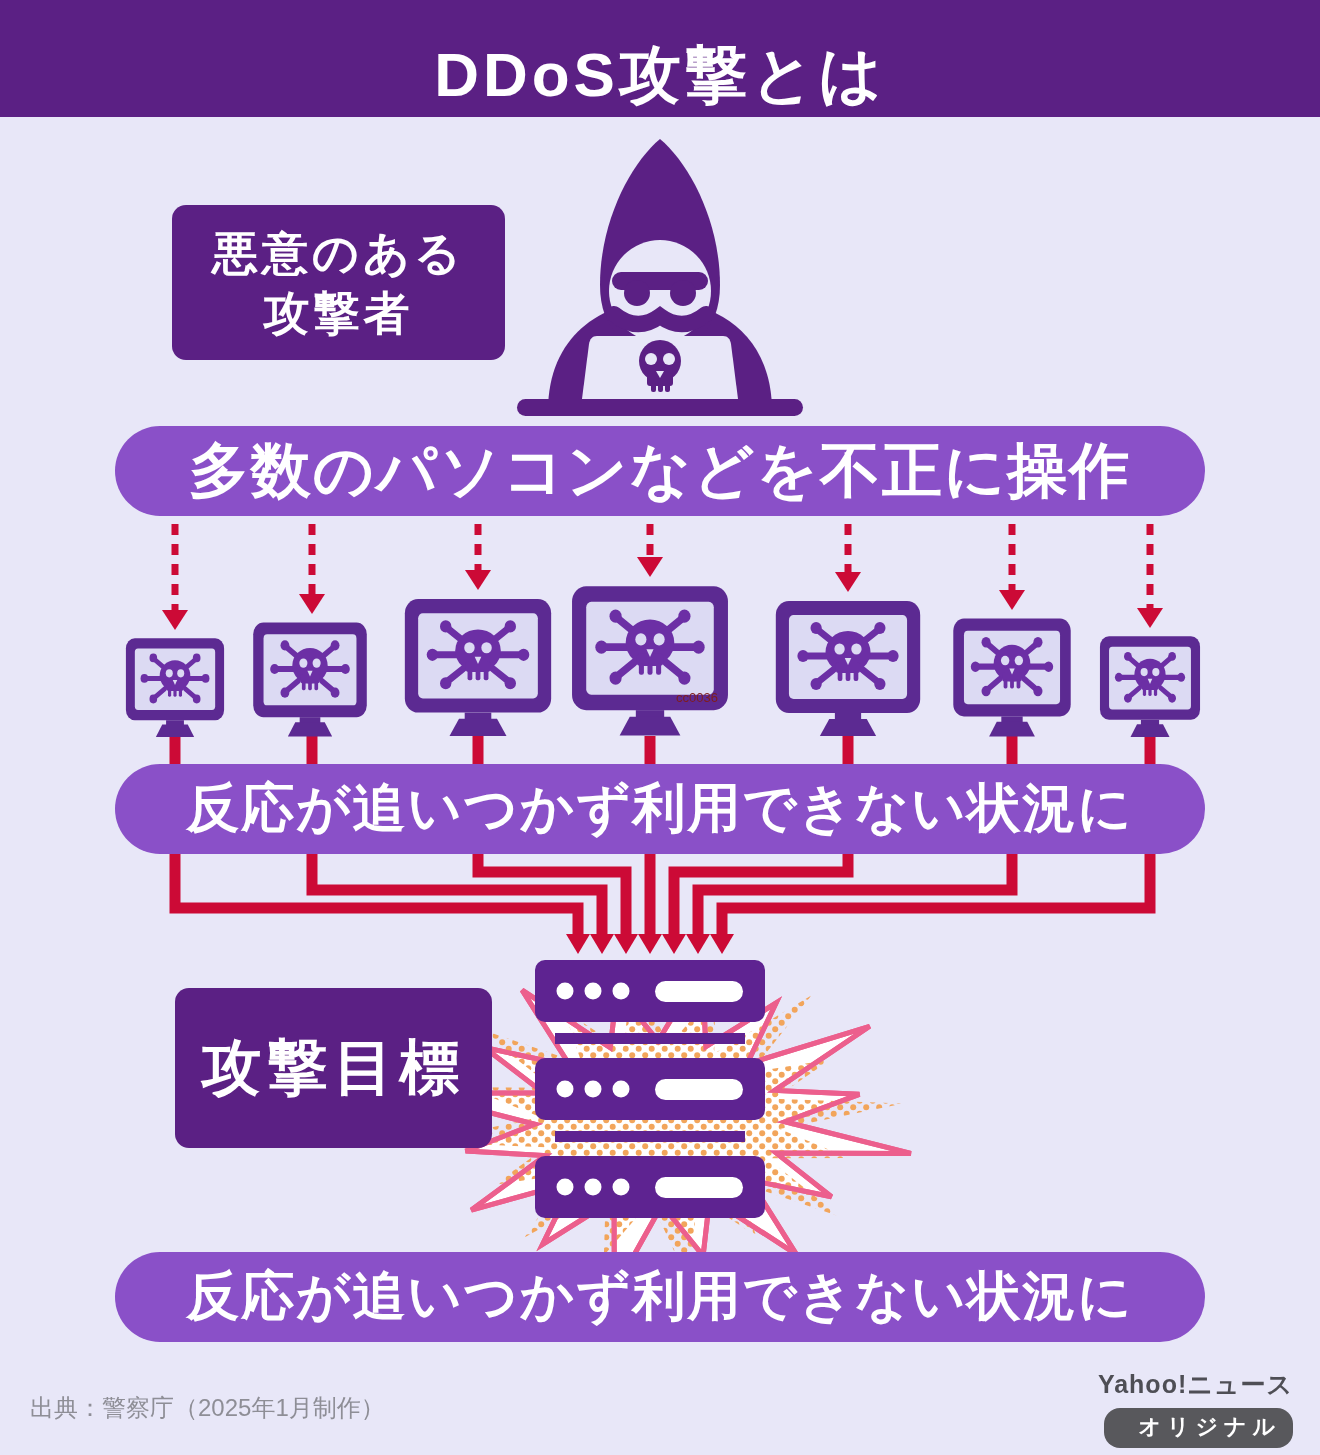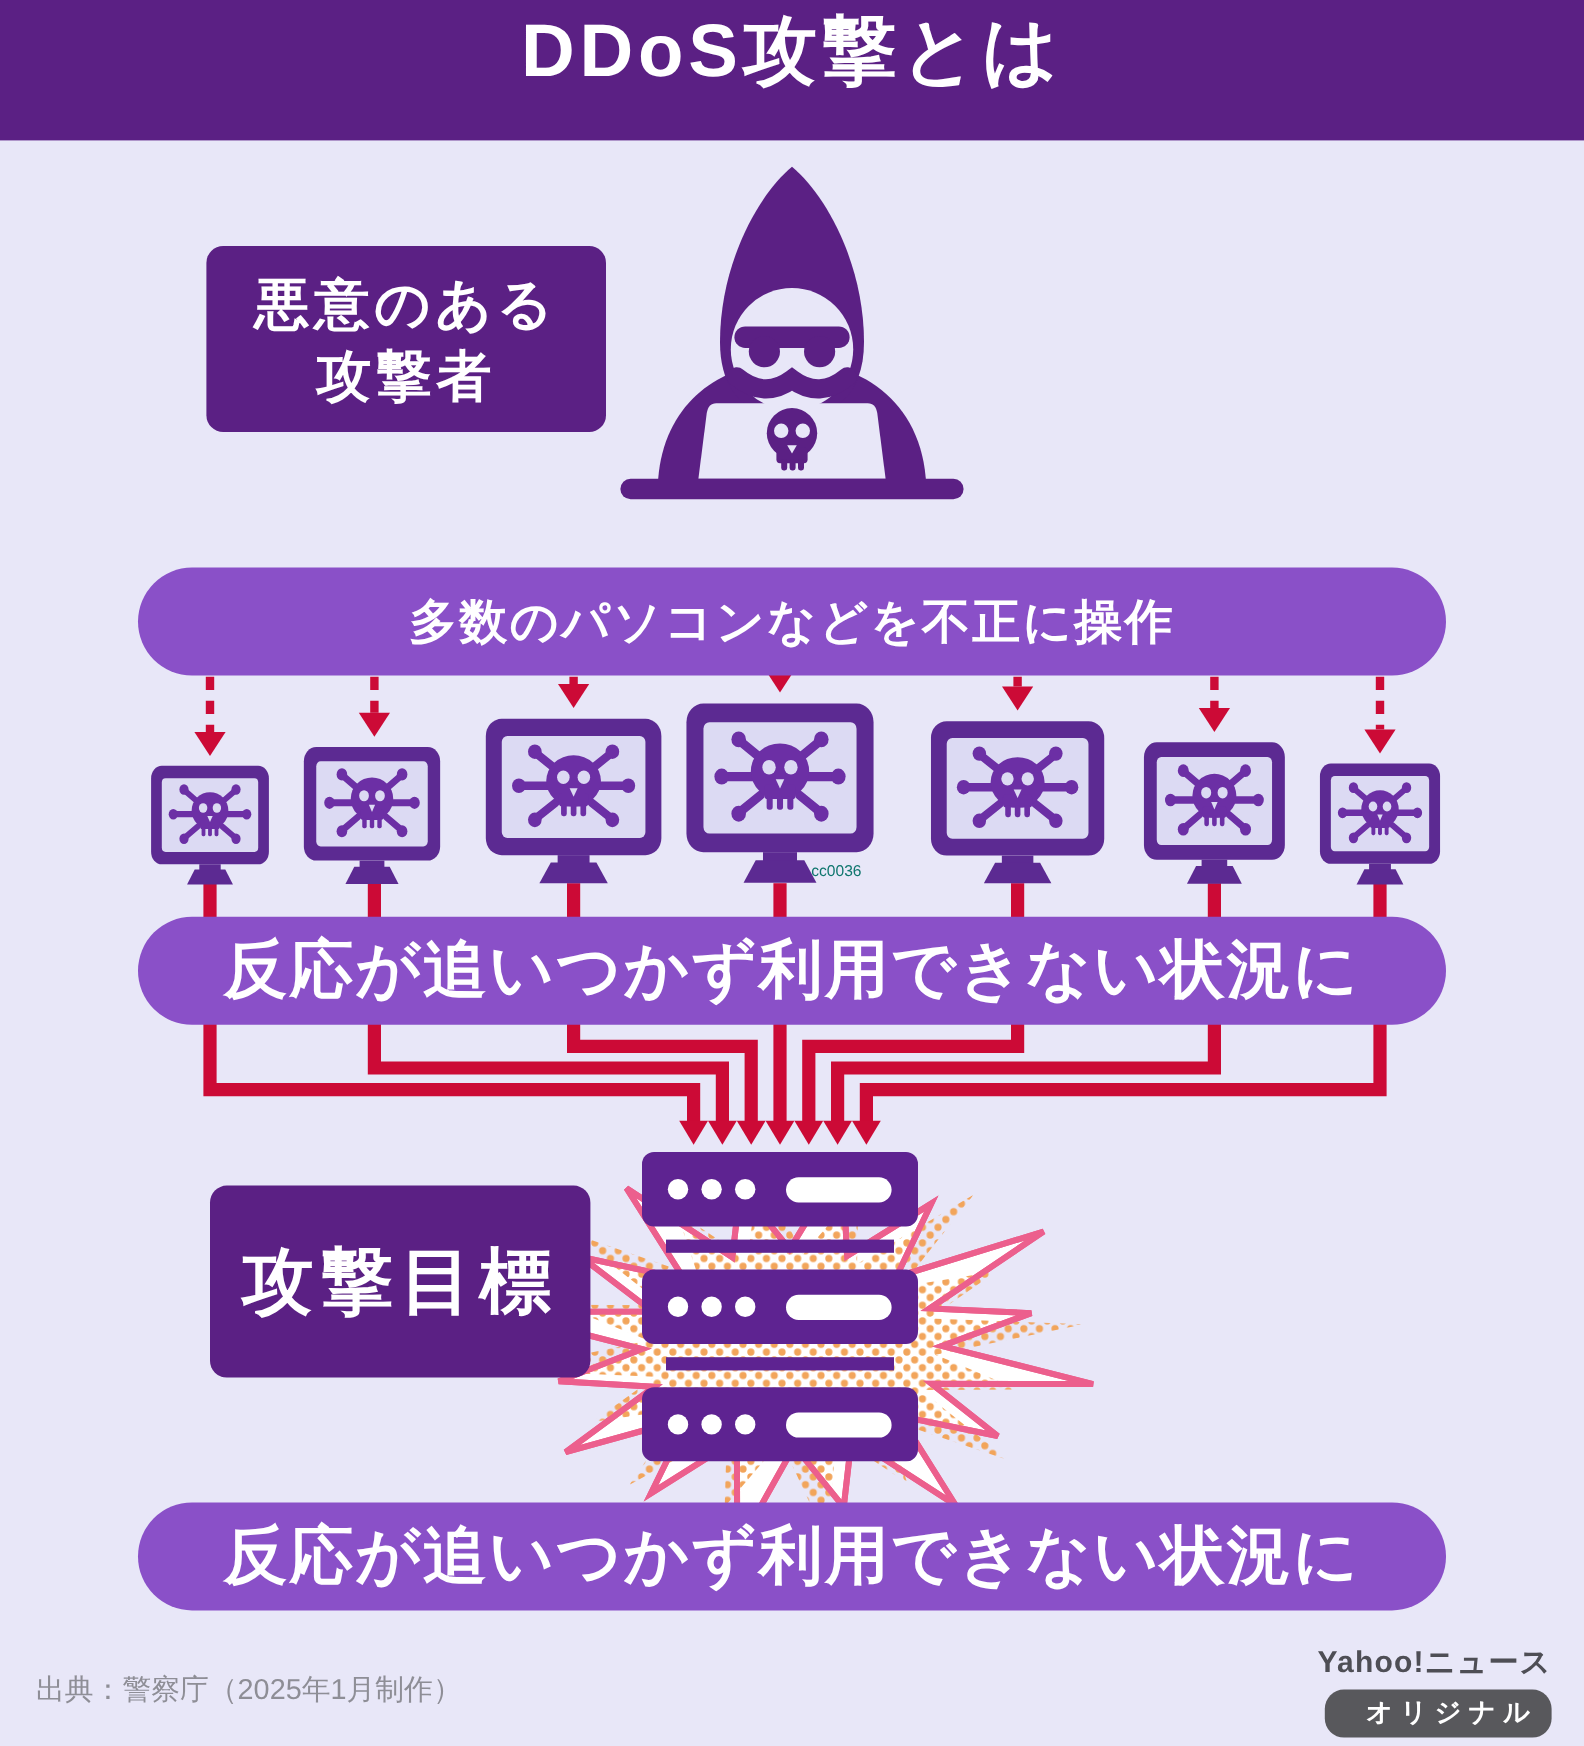--- a/index.html
+++ b/index.html
@@ -6,37 +6,37 @@
     --header-bg:#5b2084; --panel-bg:#e8e7f8; --label-bg:#5b2084; --banner-bg:#8a50c8;
     --arrow-red:#cc0a36; --monitor-frame:#5c2a92; --monitor-screen:#dcdaf3;
     --malware-purple:#6c2fa5; --server-purple:#5e2391; --burst-pink:#ec5f8d;
     --burst-dot:#f2a55b; --footer-text:#8e8e96; --brand-text:#4e4e55; --badge-bg:#58585c;
   }
   html,body{margin:0;padding:0;}
   body{font-family:"Liberation Sans","DejaVu Sans",sans-serif;}
   .canvas{position:relative;width:1320px;height:1455px;background:var(--panel-bg);overflow:hidden;}
   .abs{position:absolute;}
   .header{left:0;top:0;width:1320px;height:117px;background:var(--header-bg);z-index:6;
-          display:flex;align-items:flex-start;justify-content:center;}
+          display:flex;align-items:flex-end;justify-content:center;}
   .header-title{color:#fff;font-size:62px;font-weight:700;letter-spacing:4px;}
   .label-box{background:var(--label-bg);border-radius:14px;z-index:4;color:#fff;font-weight:700;
              display:flex;flex-direction:column;align-items:center;justify-content:center;text-align:center;}
   .attacker-label{left:172px;top:205px;width:333px;height:155px;font-size:46px;line-height:60px;letter-spacing:4px;}
   .target-label{left:175px;top:988px;width:317px;height:160px;font-size:60px;letter-spacing:6px;}
   .banner{left:115px;width:1090px;height:90px;background:var(--banner-bg);border-radius:45px;z-index:5;
           display:flex;align-items:center;justify-content:center;color:#fff;font-weight:700;white-space:nowrap;}
-  .banner1{top:426px;font-size:40px;letter-spacing:2px;margin-top:47px;}
+  .banner1{top:426px;font-size:60px;letter-spacing:2px;}
   .banner2{top:764px;font-size:53px;letter-spacing:2px;}
   .banner3{top:1252px;font-size:53px;letter-spacing:2px;}
   .hacker{left:505px;top:133px;z-index:3;}
   .monitor{z-index:4;}
   .servers{left:535px;top:960px;z-index:4;}
   .burst{left:395px;top:948px;z-index:2;}
   .connectors{left:0;top:0;z-index:3;pointer-events:none;}
-  .watermark{left:676px;top:690px;z-index:5;font-size:13px;color:#0f766e;letter-spacing:0;margin-top:28px;}
+  .watermark{left:676px;top:690px;z-index:5;font-size:13px;color:#7f1d1d;letter-spacing:0;}
   .footer-source{left:30px;top:1392px;font-size:24px;color:var(--footer-text);z-index:6;}
   .brand{right:27px;top:1368px;z-index:6;display:flex;flex-direction:column;align-items:flex-end;}
   .brand-name{font-size:25px;font-weight:700;color:var(--brand-text);letter-spacing:1px;}
   .brand-badge{margin-top:7px;background:var(--badge-bg);color:#fff;border-radius:16px;
                font-size:22px;font-weight:700;letter-spacing:6px;padding:4px 12px 6px 34px;}
 </style>
 </head>
 <body>
 
 <div class="canvas">

